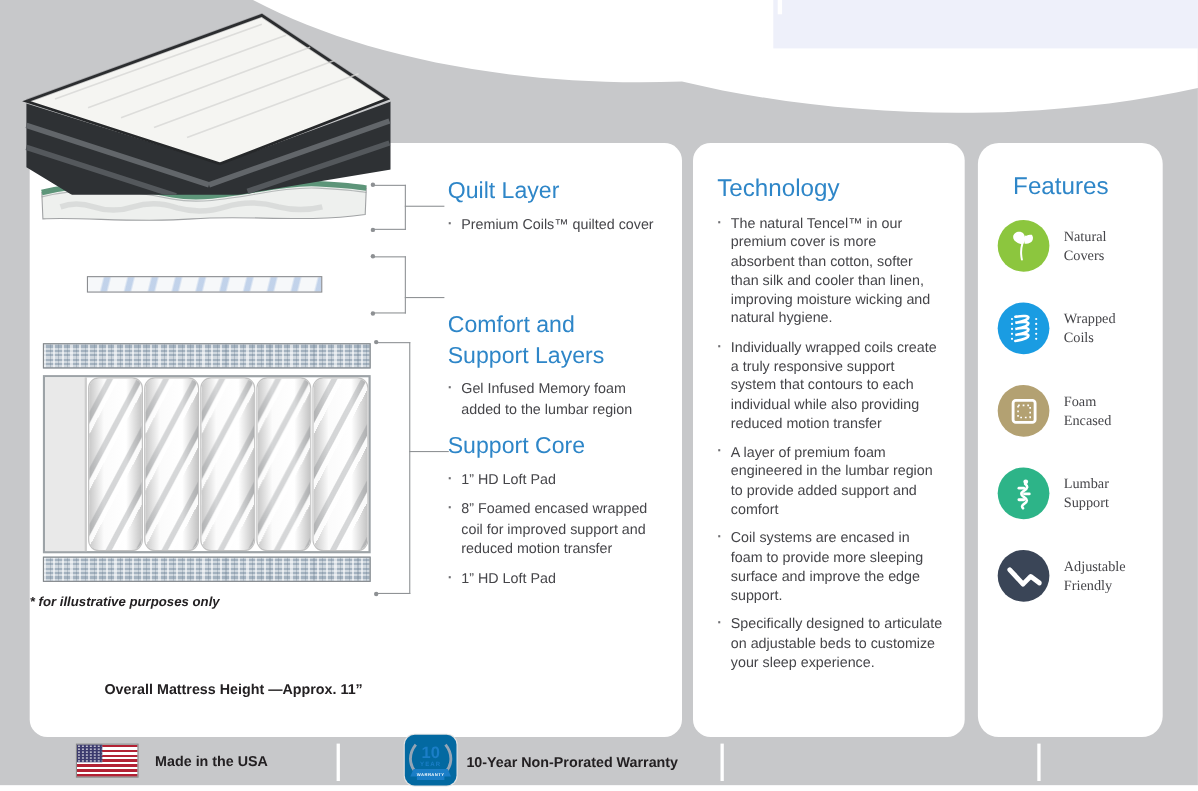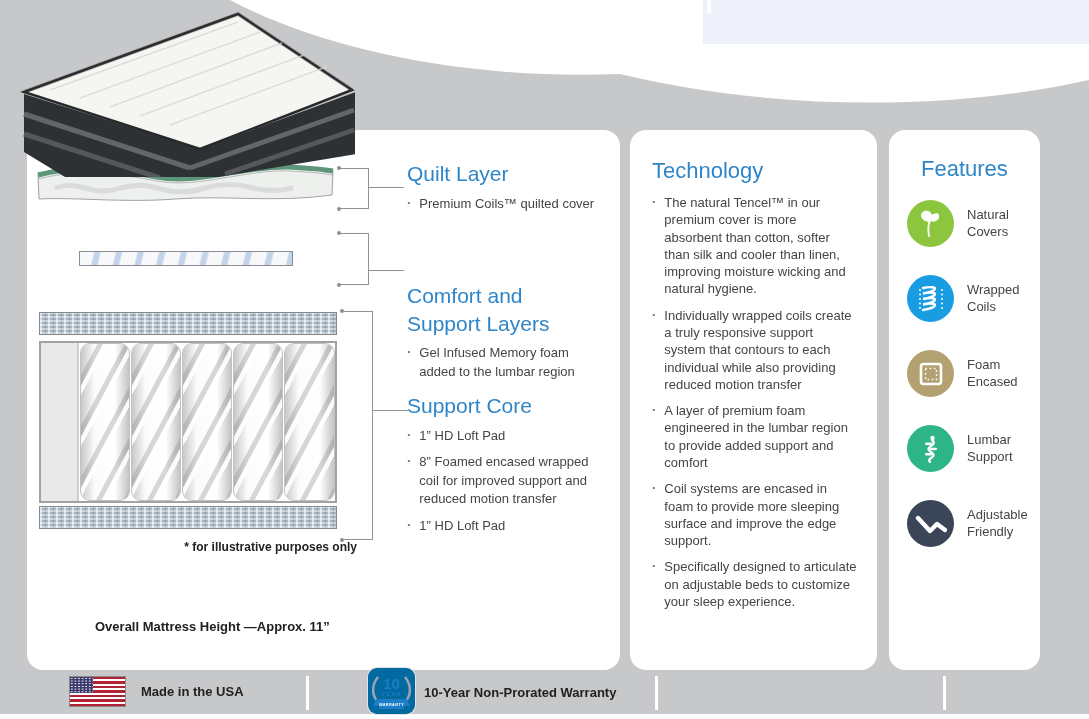--- a/index.html
+++ b/index.html
@@ -2,21 +2,21 @@
 <html><head>
 <meta charset="utf-8">
 <style>
   html,body{margin:0;padding:0;background:#fff;}
   .page{position:relative;width:1089px;height:719px;overflow:hidden;
         font-family:"Liberation Sans",sans-serif;background:#fff;}
   .bg{position:absolute;left:0;top:0;z-index:0;}
   .panel{position:absolute;top:130px;height:540px;background:#fff;border-radius:16px;z-index:1;}
   .panel-left{left:27px;width:593px;}
   .panel-mid{left:630px;width:247px;}
-  .panel-right{left:889px;width:151px;}
+  .panel-right{left:889px;width:168px;border-radius:19px;}
   .mattress{position:absolute;left:10px;top:2px;z-index:2;}
 
   
   .quilt-ill{position:absolute;left:8px;top:28px;}
   .comfort-strip{position:absolute;left:52px;top:121px;width:212px;height:13px;
      background:
        repeating-linear-gradient(104deg, rgba(130,165,215,0) 0 13px, rgba(130,165,215,.45) 15px 19px, rgba(130,165,215,0) 21px),
        #f6f8fa;
      border:1.5px solid #8b8d90;}
   .support-core{position:absolute;left:12px;top:182px;width:298px;}
@@ -25,22 +25,22 @@
        repeating-linear-gradient(90deg, rgba(255,255,255,.6) 0 2px, rgba(255,255,255,0) 2px 5px, rgba(90,110,130,.25) 5px 6px, rgba(255,255,255,0) 6px 8px),
        repeating-linear-gradient(0deg, rgba(255,255,255,.35) 0 2px, rgba(96,118,140,.22) 2px 4px),
        #b7c3ce;}
   .coil-box{margin-top:6px;height:158px;border:2px solid #9da3a7;display:flex;background:#fff;}
   .foam-rail{flex:0 0 36px;background:#e9e9e9;border-right:2px solid #cccccc;}
   .coil{flex:1;margin:1px 1.5px;border-radius:9px;outline:1px solid #c2c2c2;
      background:
        repeating-linear-gradient(118deg, rgba(255,255,255,0) 0 14px, rgba(120,124,128,.30) 15px 19px, rgba(255,255,255,.9) 20px 24px),
        linear-gradient(90deg,#c8c8c8,#fbfbfb 28%,#ffffff 70%,#c4c4c4);}
   .pad-strip.bottom{margin-top:3px;}
-  .footnote{position:absolute;left:0;top:410px;width:330px;text-align:right;
-     font-size:12px;font-weight:bold;color:#232022;}
+  .footnote{position:absolute;left:0;top:410px;width:330px;text-align:left;
+     font-size:12px;font-weight:bold;color:#232022;font-style:italic;}
   .height-note{position:absolute;left:68px;top:489px;font-size:13px;font-weight:bold;color:#232022;}
 
   
   .bracket{position:absolute;border-top:1.5px solid #909396;border-bottom:1.5px solid #909396;
      border-right:1.5px solid #909396;}
   .bracket::before,.bracket::after{content:"";position:absolute;width:4px;height:4px;border-radius:50%;
      background:#8d9093;left:-2px;}
   .bracket::before{top:-3px;}
   .bracket::after{bottom:-3px;}
   .tick{position:absolute;left:100%;width:36px;border-top:1.5px solid #909396;}
@@ -58,21 +58,21 @@
   .bullet{display:flex;gap:8px;font-size:13px;line-height:1.42;color:#454549;margin-bottom:8px;}
   .bullet .dot{color:#6d6d71;font-weight:bold;line-height:1.3;}
 
   
   .panel-mid .inner{padding:28px 20px 0 22px;}
   .panel-mid h2{margin:0 0 10px 0;font-size:22px;font-weight:normal;color:#2e86c8;}
   .panel-mid .bullet{font-size:13px;line-height:1.33;margin-bottom:9px;}
 
   
   .panel-right h2{margin:26px 0 4px 32px;font-size:22px;font-weight:normal;color:#2e86c8;}
-  .feature{display:flex;align-items:center;gap:13px;height:75px;padding-left:18px;}
+  .feature{display:flex;align-items:center;gap:13px;height:75px;padding-left:18px;font-family:Liberation Serif, serif;}
   .fcircle{flex:none;width:47px;height:47px;border-radius:50%;display:flex;align-items:center;justify-content:center;}
   .f0{background:#8cc63e;} .f1{background:#1a9ce2;} .f2{background:#b3a172;}
   .f3{background:#2db488;} .f4{background:#3a4557;}
   .flabel{width:74px;font-size:13px;line-height:1.3;color:#454549;}
 
   
   .flag{position:absolute;left:70px;top:677px;width:55px;height:29px;z-index:2;
      background:repeating-linear-gradient(180deg,#b22234 0 2.23px,#ffffff 2.23px 4.46px);
      outline:1px solid #8a8a8a;}
   .flag .canton{position:absolute;left:0;top:0;width:23px;height:15.6px;background:#3c3b6e;

